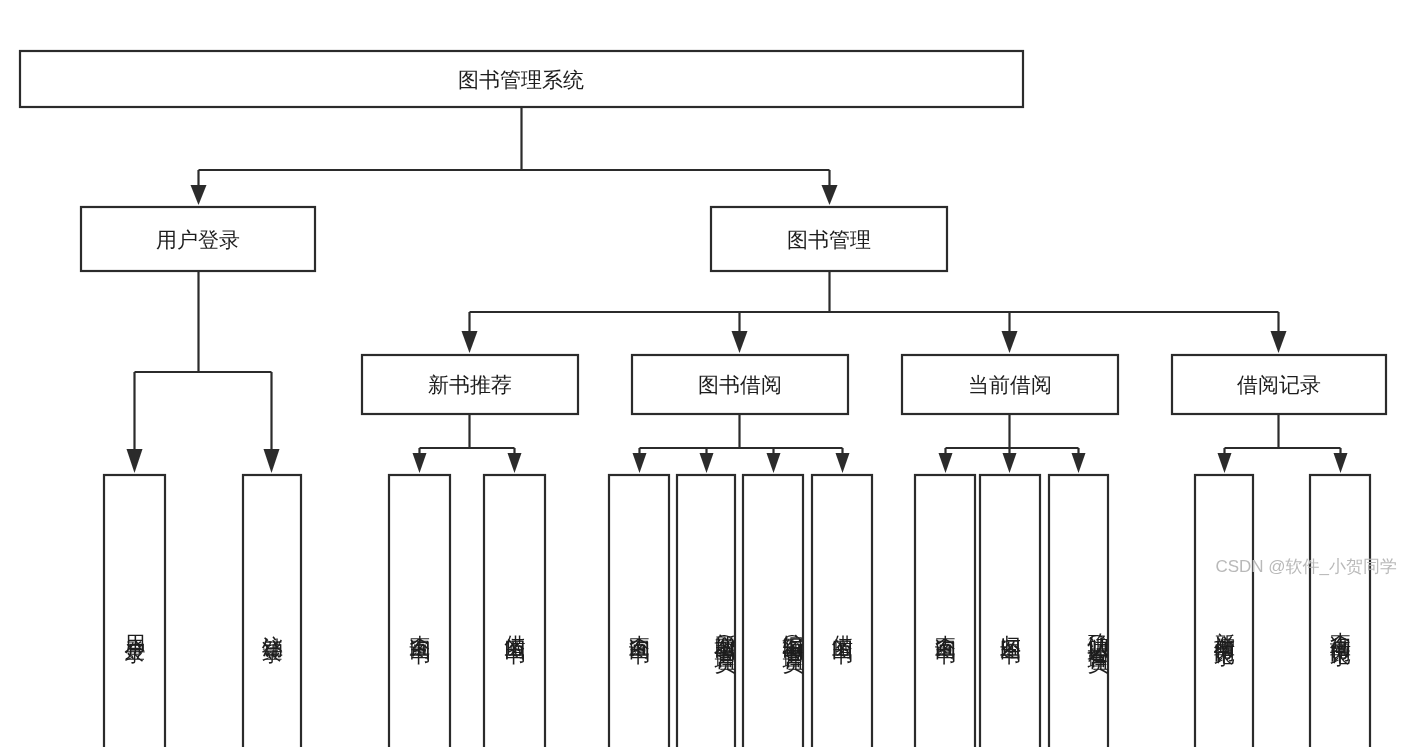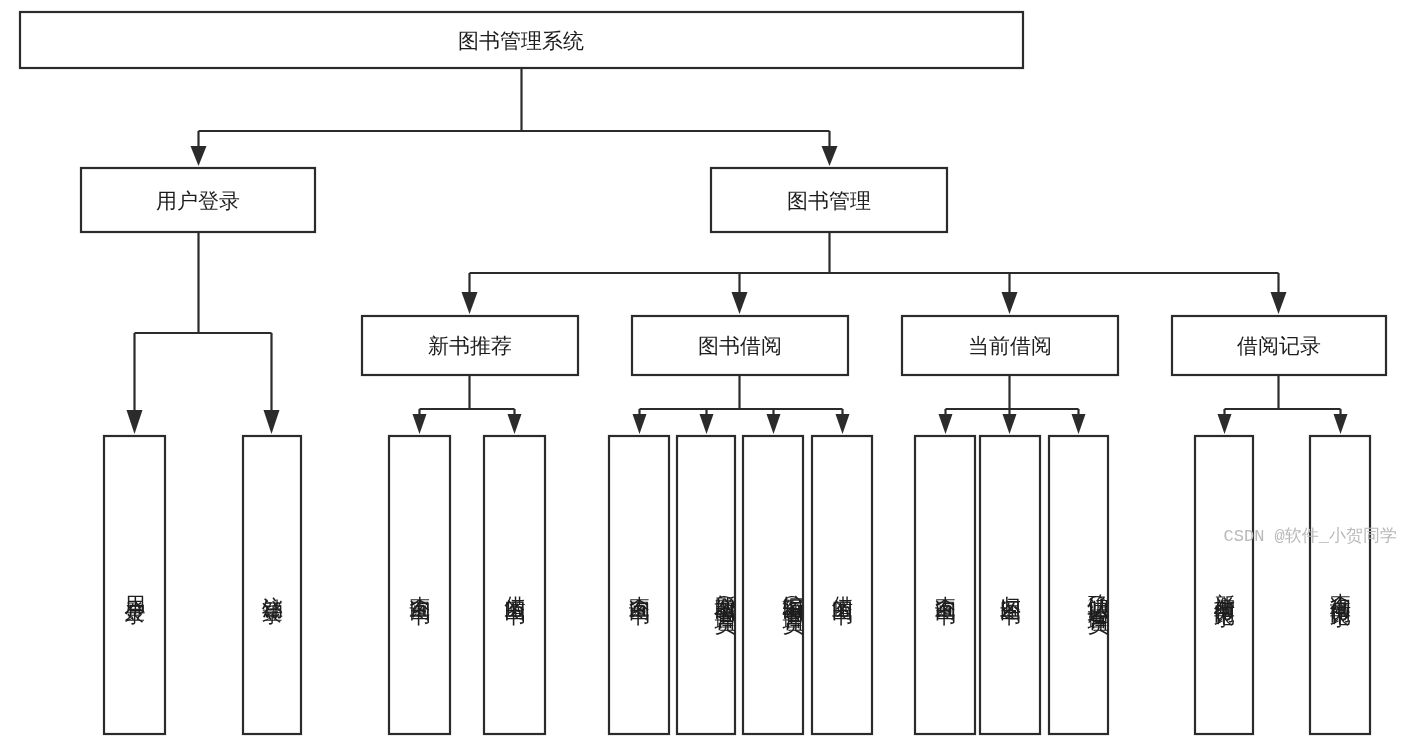--- a/index.html
+++ b/index.html
@@ -11,20 +11,21 @@
     width: 1405px;
     height: 747px;
     font-family: "DejaVu Sans", "Liberation Sans", sans-serif;
     overflow: hidden;
     position: relative;
   }
   #diagram-root {
     position: relative;
     width: 1405px;
     height: 549px;
+    margin-top: 39px;
   }
   svg.diagram-canvas {
     position: absolute;
     top: 0;
     left: 0;
     width: 1405px;
     height: 747px;
   }
   .node-box {
     fill: #ffffff;
@@ -56,22 +57,22 @@
     font-size: 21px;
     line-height: 1.0;
     color: #1d1d1d;
     letter-spacing: 3px;
     white-space: nowrap;
     pointer-events: none;
   }
   .watermark {
     position: absolute;
     right: 8px;
-    bottom: 2px;
-    font-family: Liberation Mono, monospace;
+    bottom: 10px;
+    font-family: Liberation Sans, sans-serif;
     font-size: 17px;
     color: #b9b9b9;
     white-space: nowrap;
   }
 </style>
 </head>
 <body>
 
 <div id="diagram-root">
 

